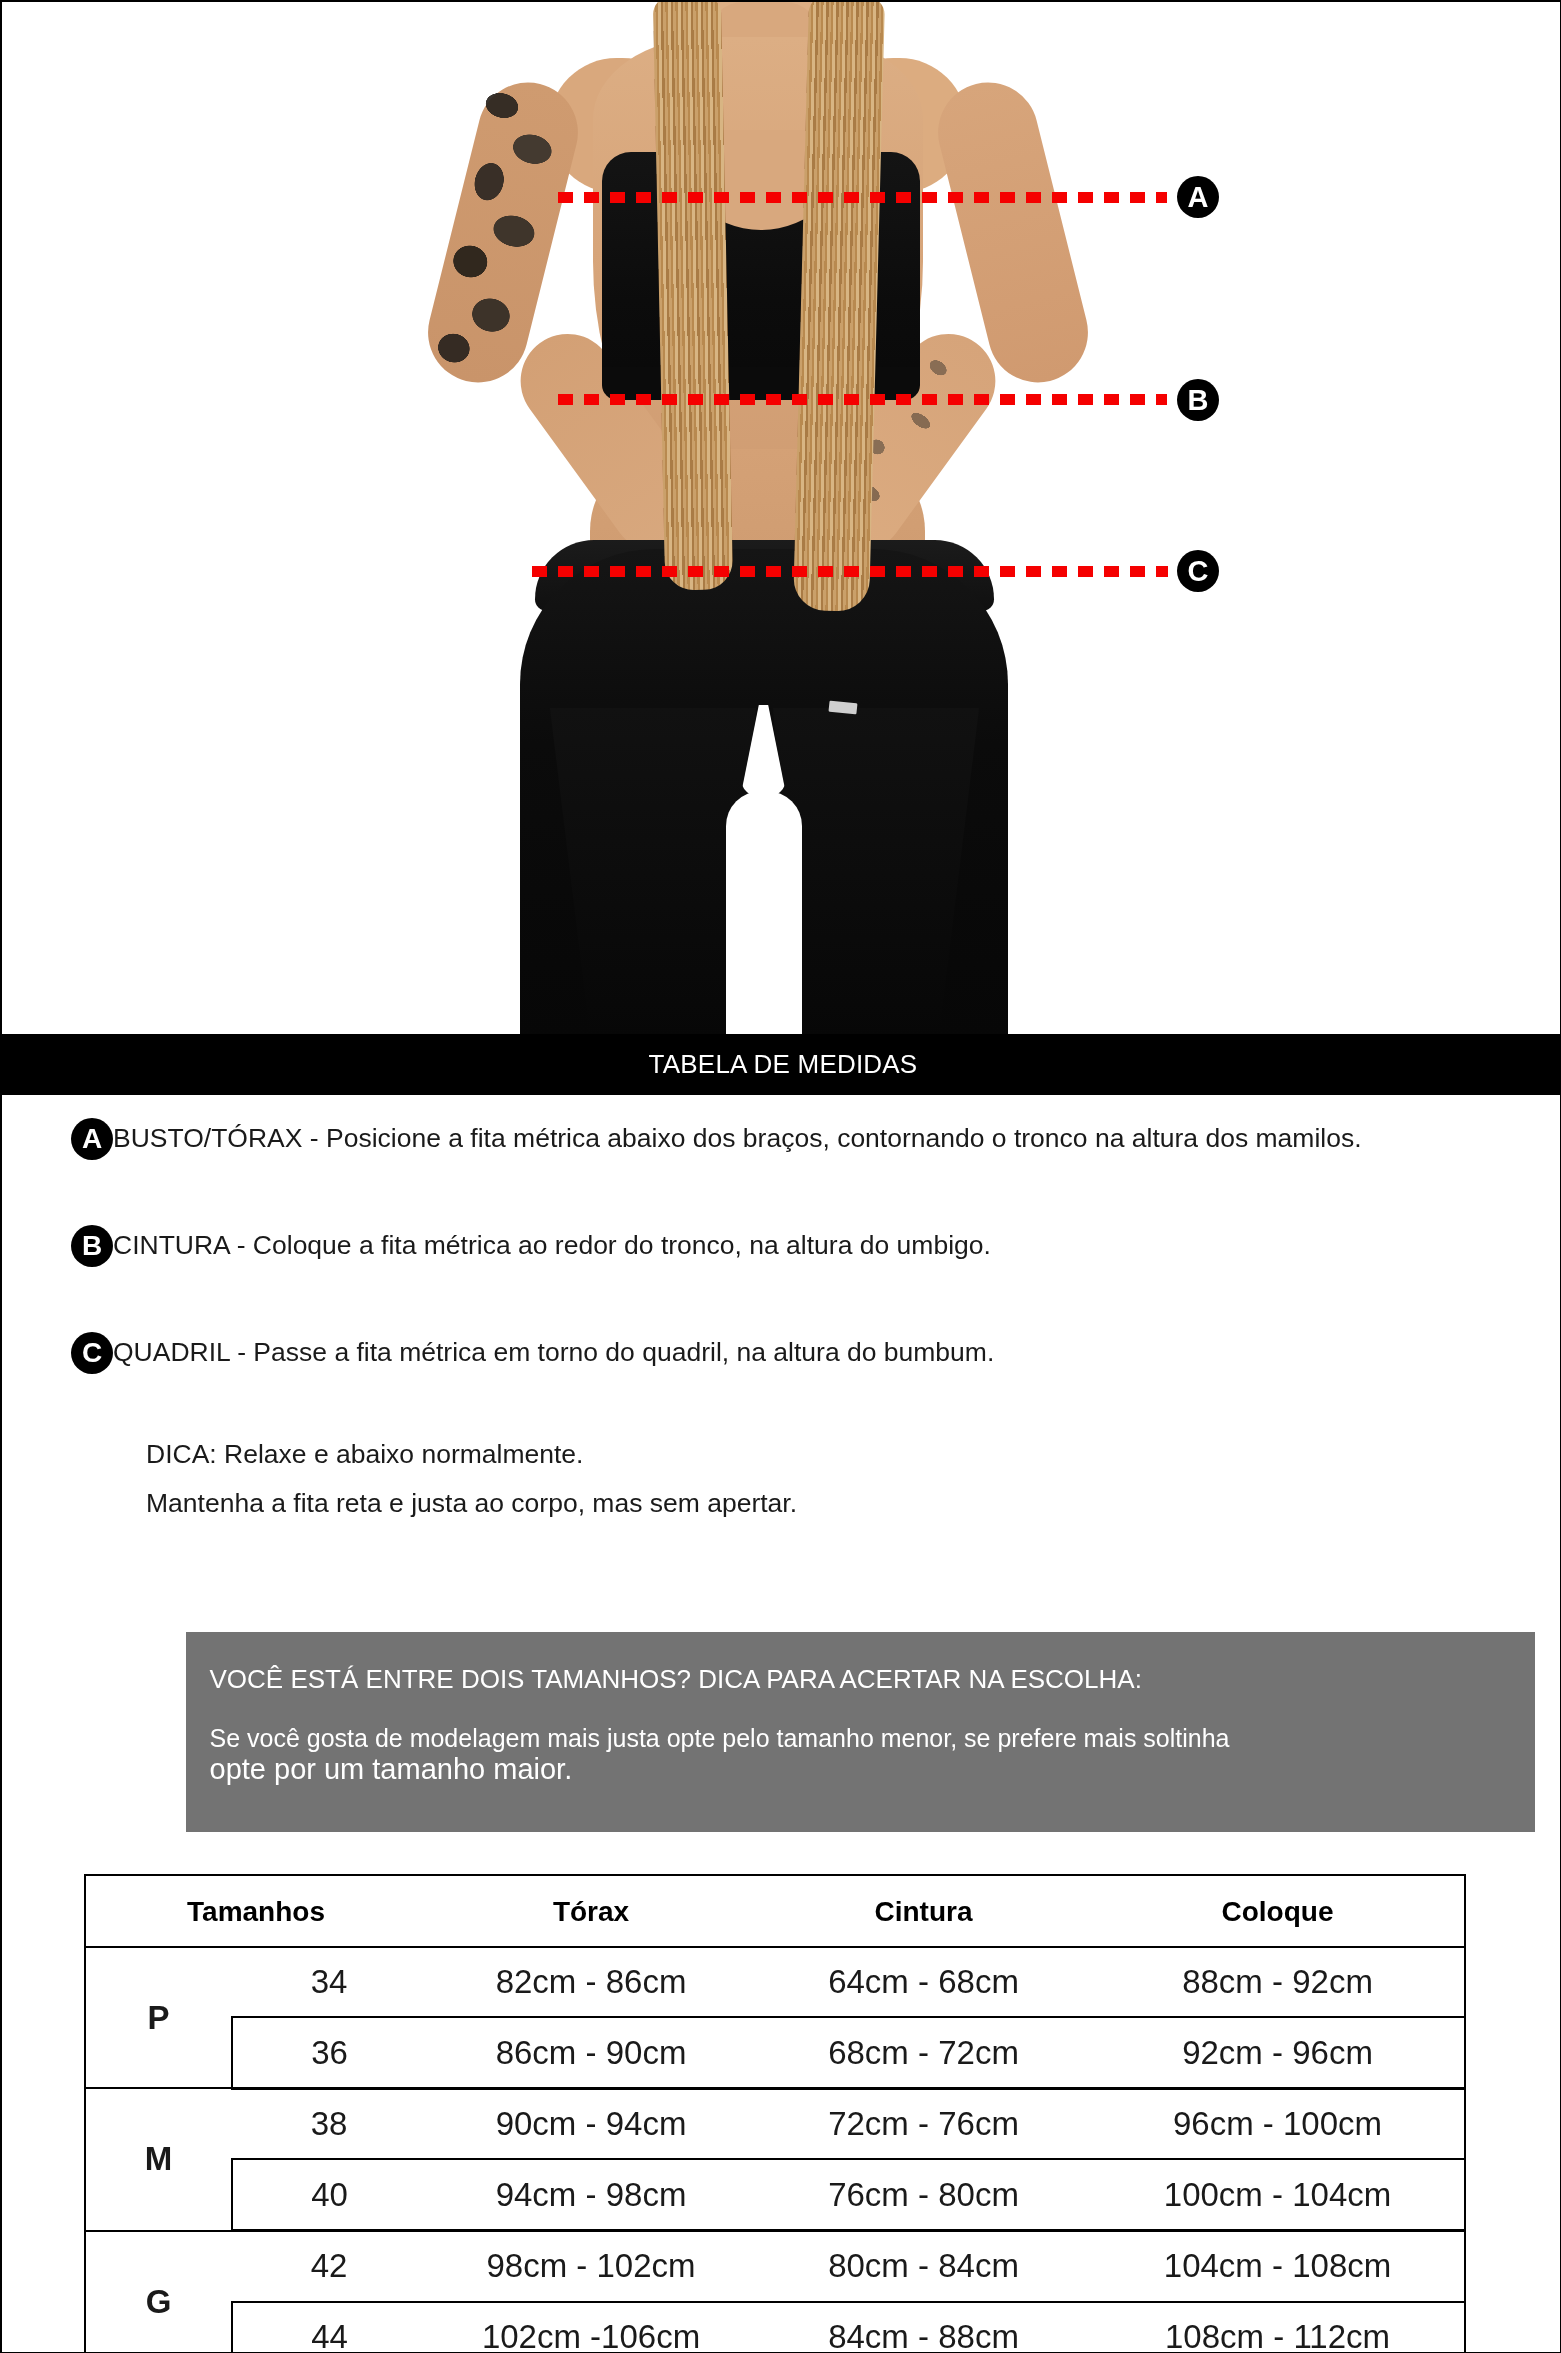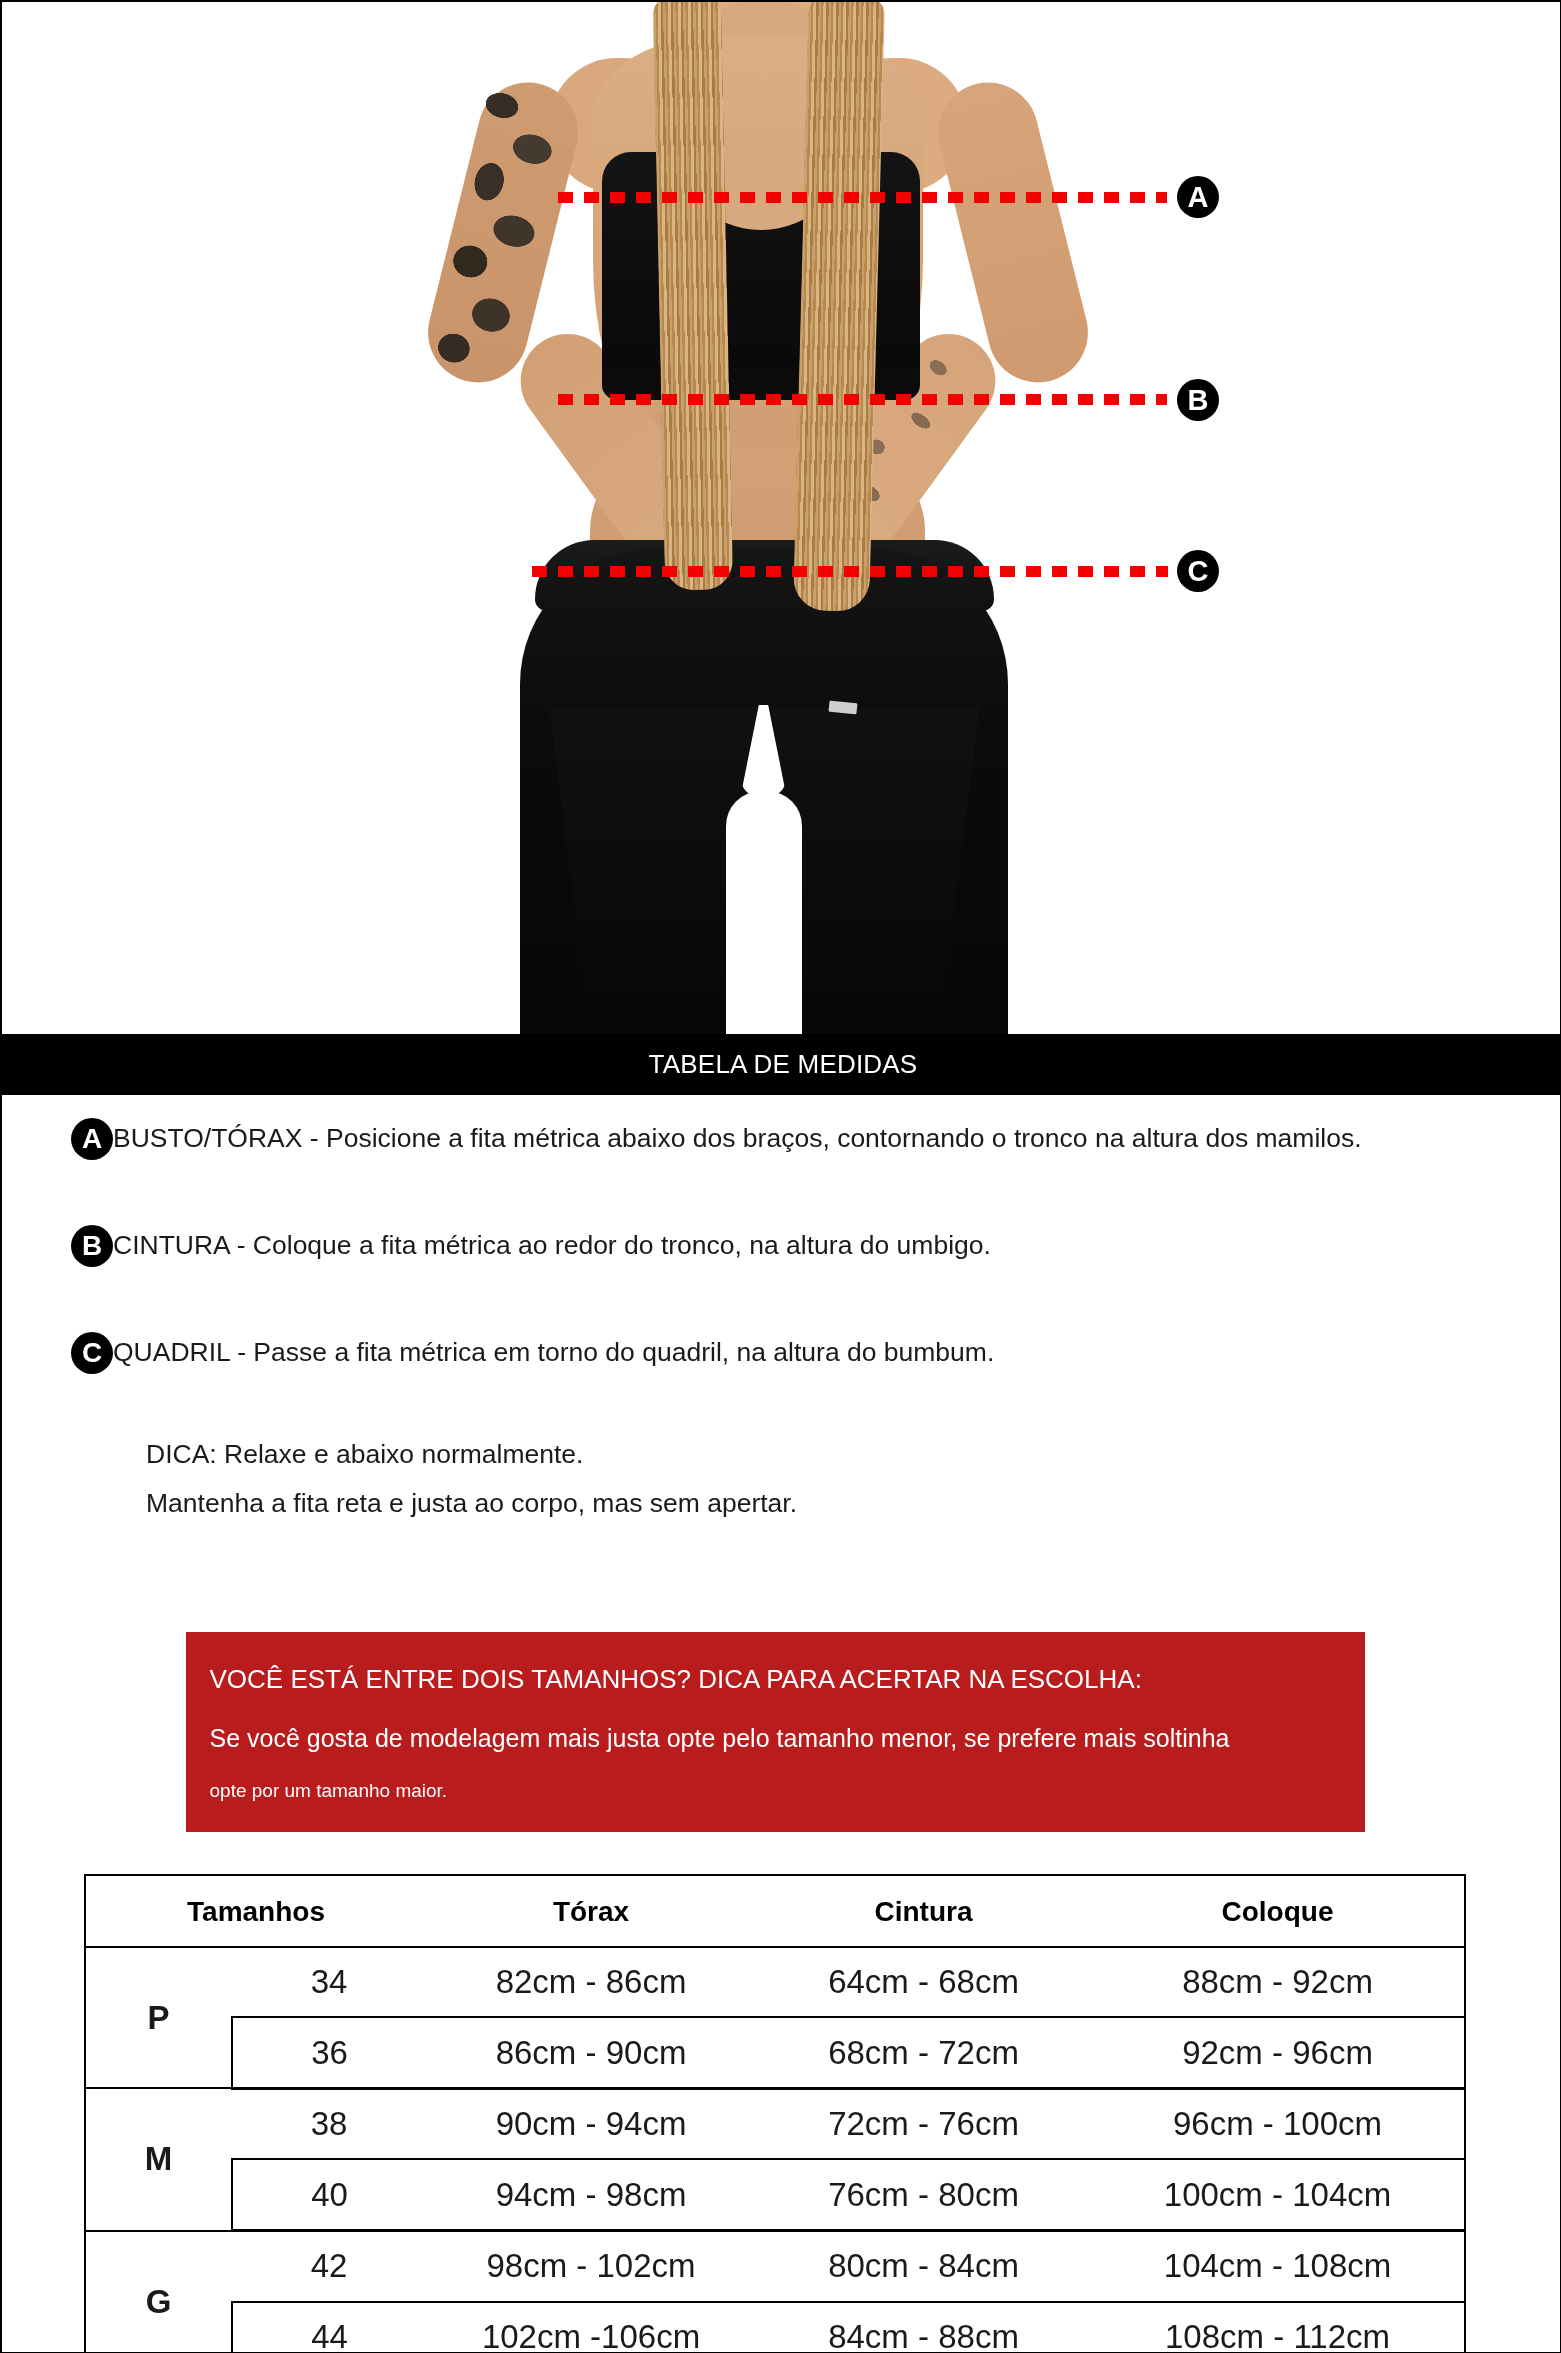--- a/index.html
+++ b/index.html
@@ -305,41 +305,40 @@
     left: 144px;
     font-size: 26.5px;
     color: #1a1a1a;
     white-space: nowrap;
   }
 
   
   .callout {
     position: absolute;
     left: 184px; top: 1630px;
-    width: 1179px; height: 200px;
-    background: #b91c1c;
+    width: 1349px; height: 200px;
+    background: #737373;
     box-sizing: border-box;
     padding: 34px 35px 0 23.5px;
   }
   .callout-title {
     color: #ffffff;
     font-size: 26px;
     line-height: 1.05;
     white-space: nowrap;
   }
   .callout-body-1 {
     color: #ffffff;
     font-size: 25px;
     margin-top: 31px;
     white-space: nowrap;
   }
   .callout-body-2 {
     color: #ffffff;
-    font-size: 19px;
-    margin-top: 27px;
+    font-size: 29px;
     white-space: nowrap;
   }
 
   
   .size-table-wrap {
     position: absolute;
     left: 82px; top: 1872px;
     width: 1116px;
   }
   table.size-table {

